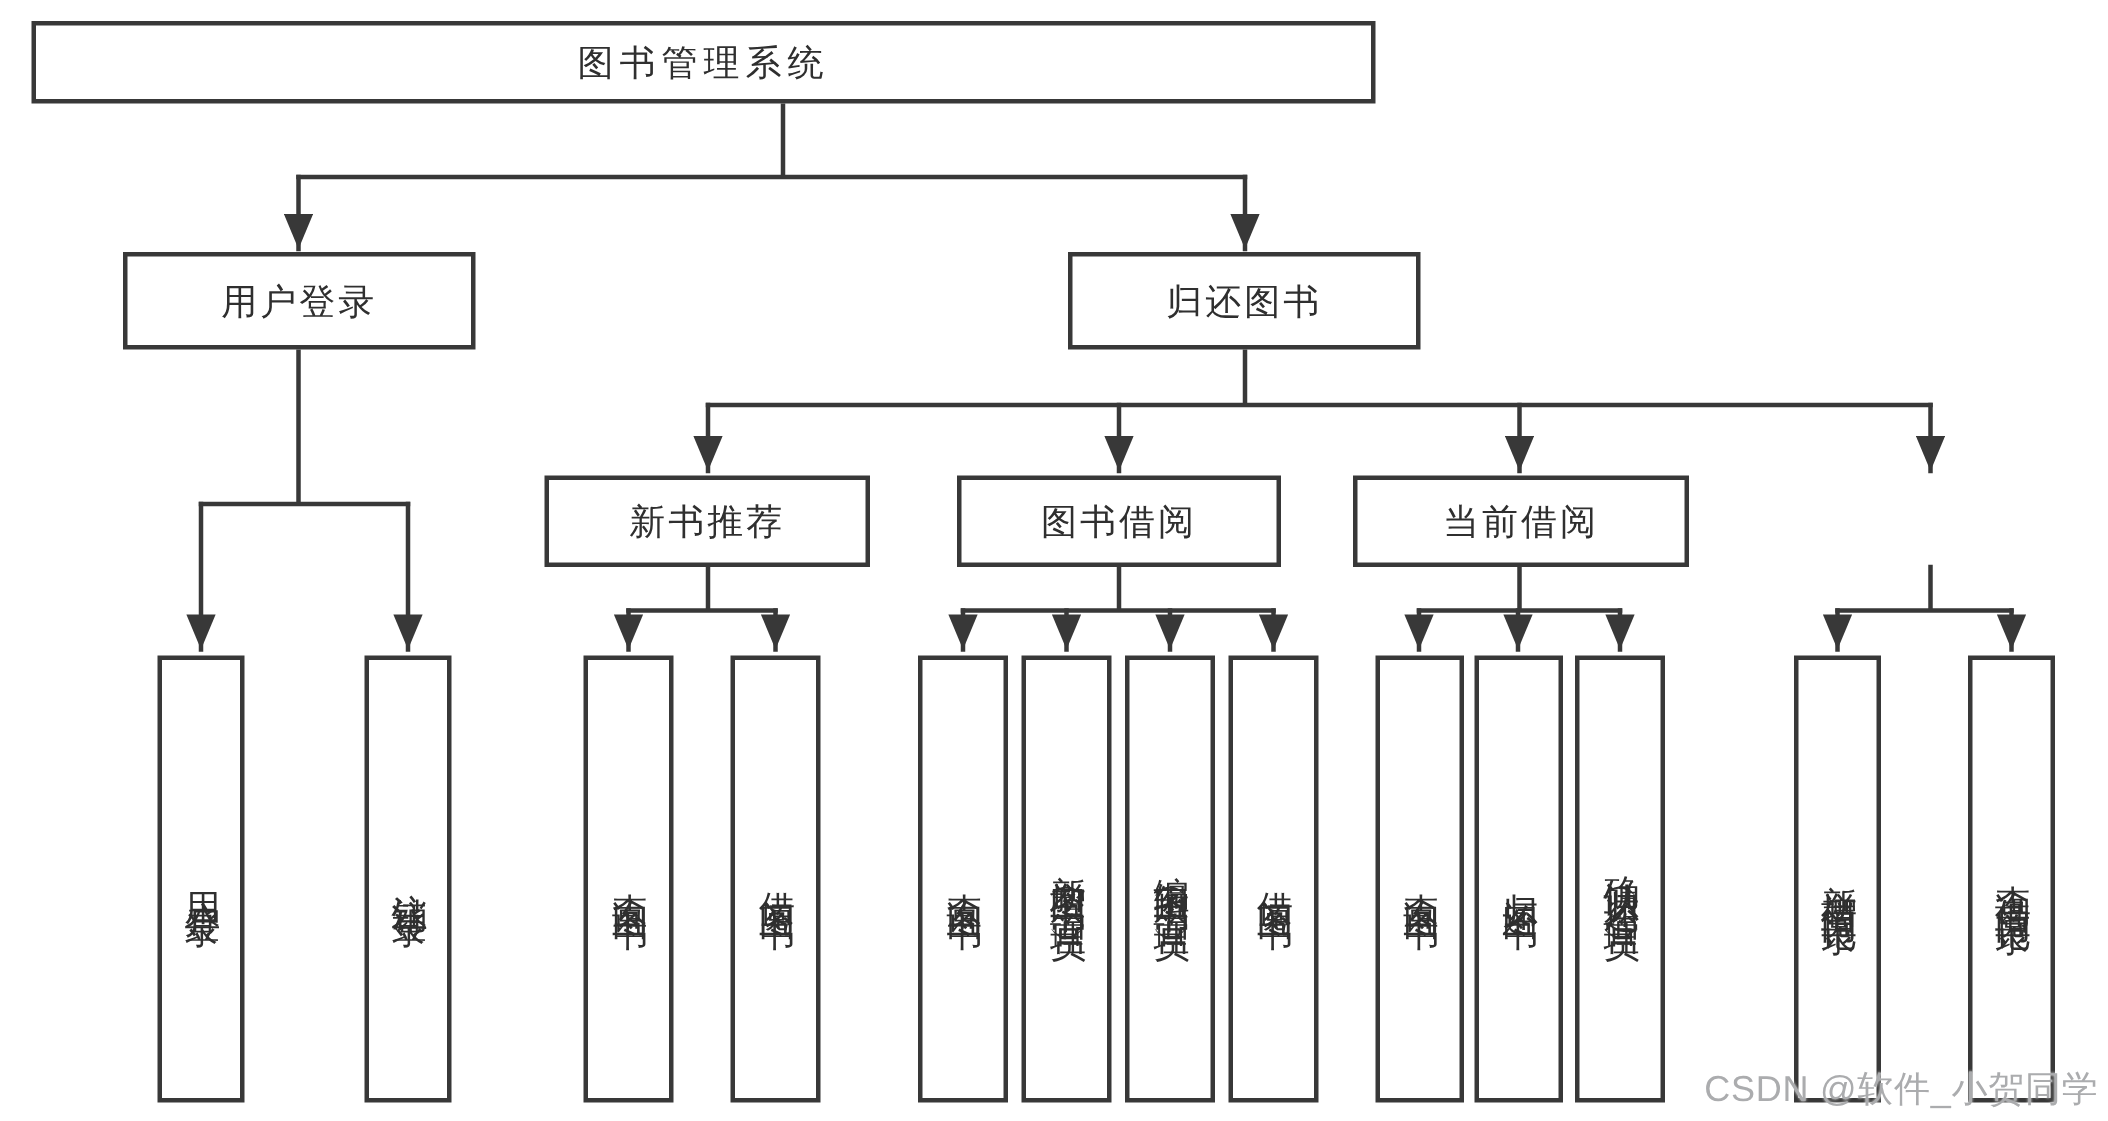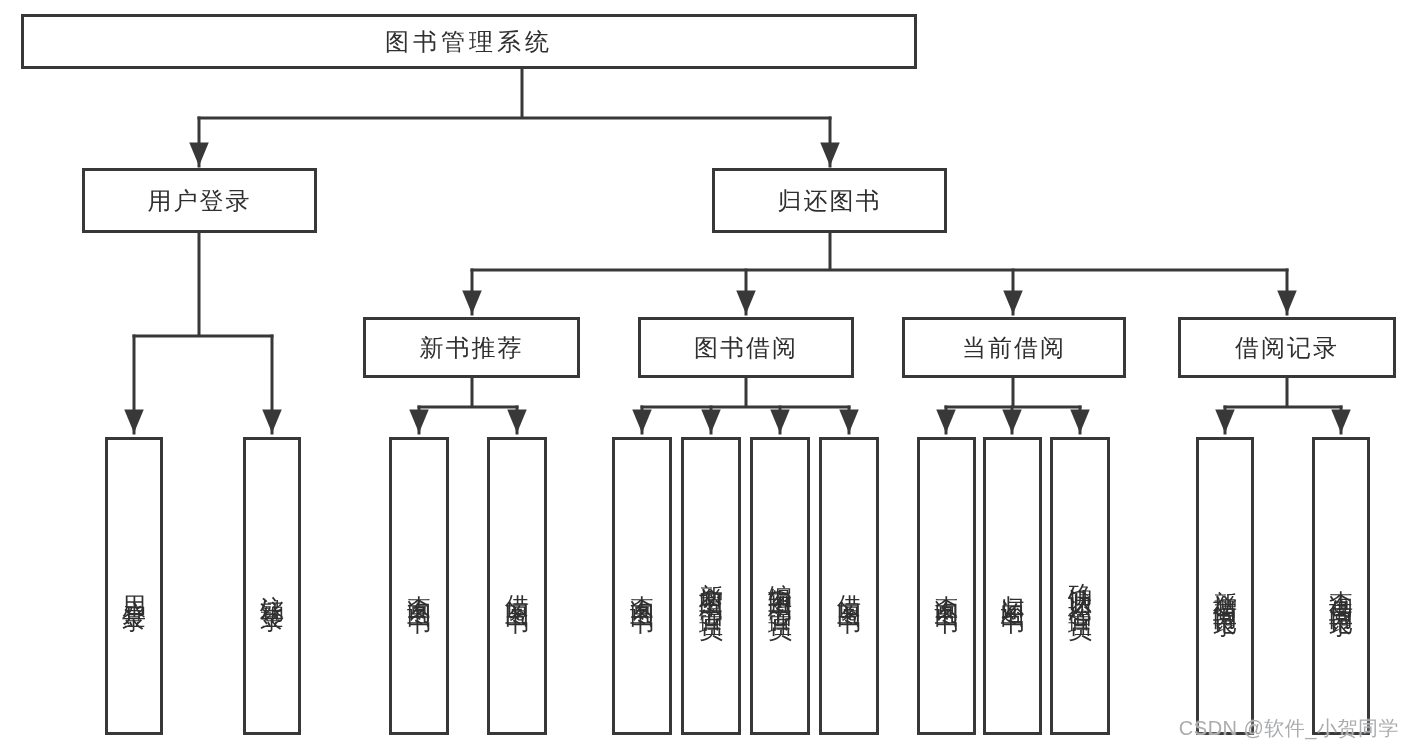--- a/index.html
+++ b/index.html
@@ -18,21 +18,21 @@
     font-size:24px; letter-spacing:2px; color:#2f2f2f; white-space:nowrap;
   }
   .root-box .h-label { letter-spacing:4px; }
   .v-label {
     writing-mode:vertical-rl; text-orientation:mixed;
     font-size:24px; letter-spacing:5px; line-height:1; color:#2f2f2f;
     white-space:nowrap;
   }
   .watermark {
     position:absolute; right:6px; bottom:5px;
-    font-size:20px; letter-spacing:0.5px; color:#abacae;
+    font-size:24px; letter-spacing:0.5px; color:#abacae;
     text-shadow:0 0 2px #ffffff;
     text-align:right;
   }
 </style>
 </head>
 <body>
 
 <div class="stage">
 
   <svg class="wires" viewBox="0 0 1405 747" fill="none" stroke="#383838" stroke-width="3" stroke-linecap="square">
@@ -103,23 +103,20 @@
 
   <div class="node" style="left:363px;top:317px;width:217px;height:61px">
     <span class="h-label">新书推荐</span>
   </div>
   <div class="node" style="left:638px;top:317px;width:216px;height:61px">
     <span class="h-label">图书借阅</span>
   </div>
   <div class="node" style="left:902px;top:317px;width:224px;height:61px">
     <span class="h-label">当前借阅</span>
   </div>
-  <div class="node" style="left:1178px;top:317px;width:218px;height:61px">
-    <span class="h-label">借阅记录</span>
-  </div>
 
   <div class="node" style="left:105px;top:437px;width:58px;height:298px">
     <span class="v-label">用户登录</span>
   </div>
   <div class="node" style="left:243px;top:437px;width:58px;height:298px">
     <span class="v-label">注销登录</span>
   </div>
 
   <div class="node" style="left:389px;top:437px;width:60px;height:298px">
     <span class="v-label">查询图书</span>

